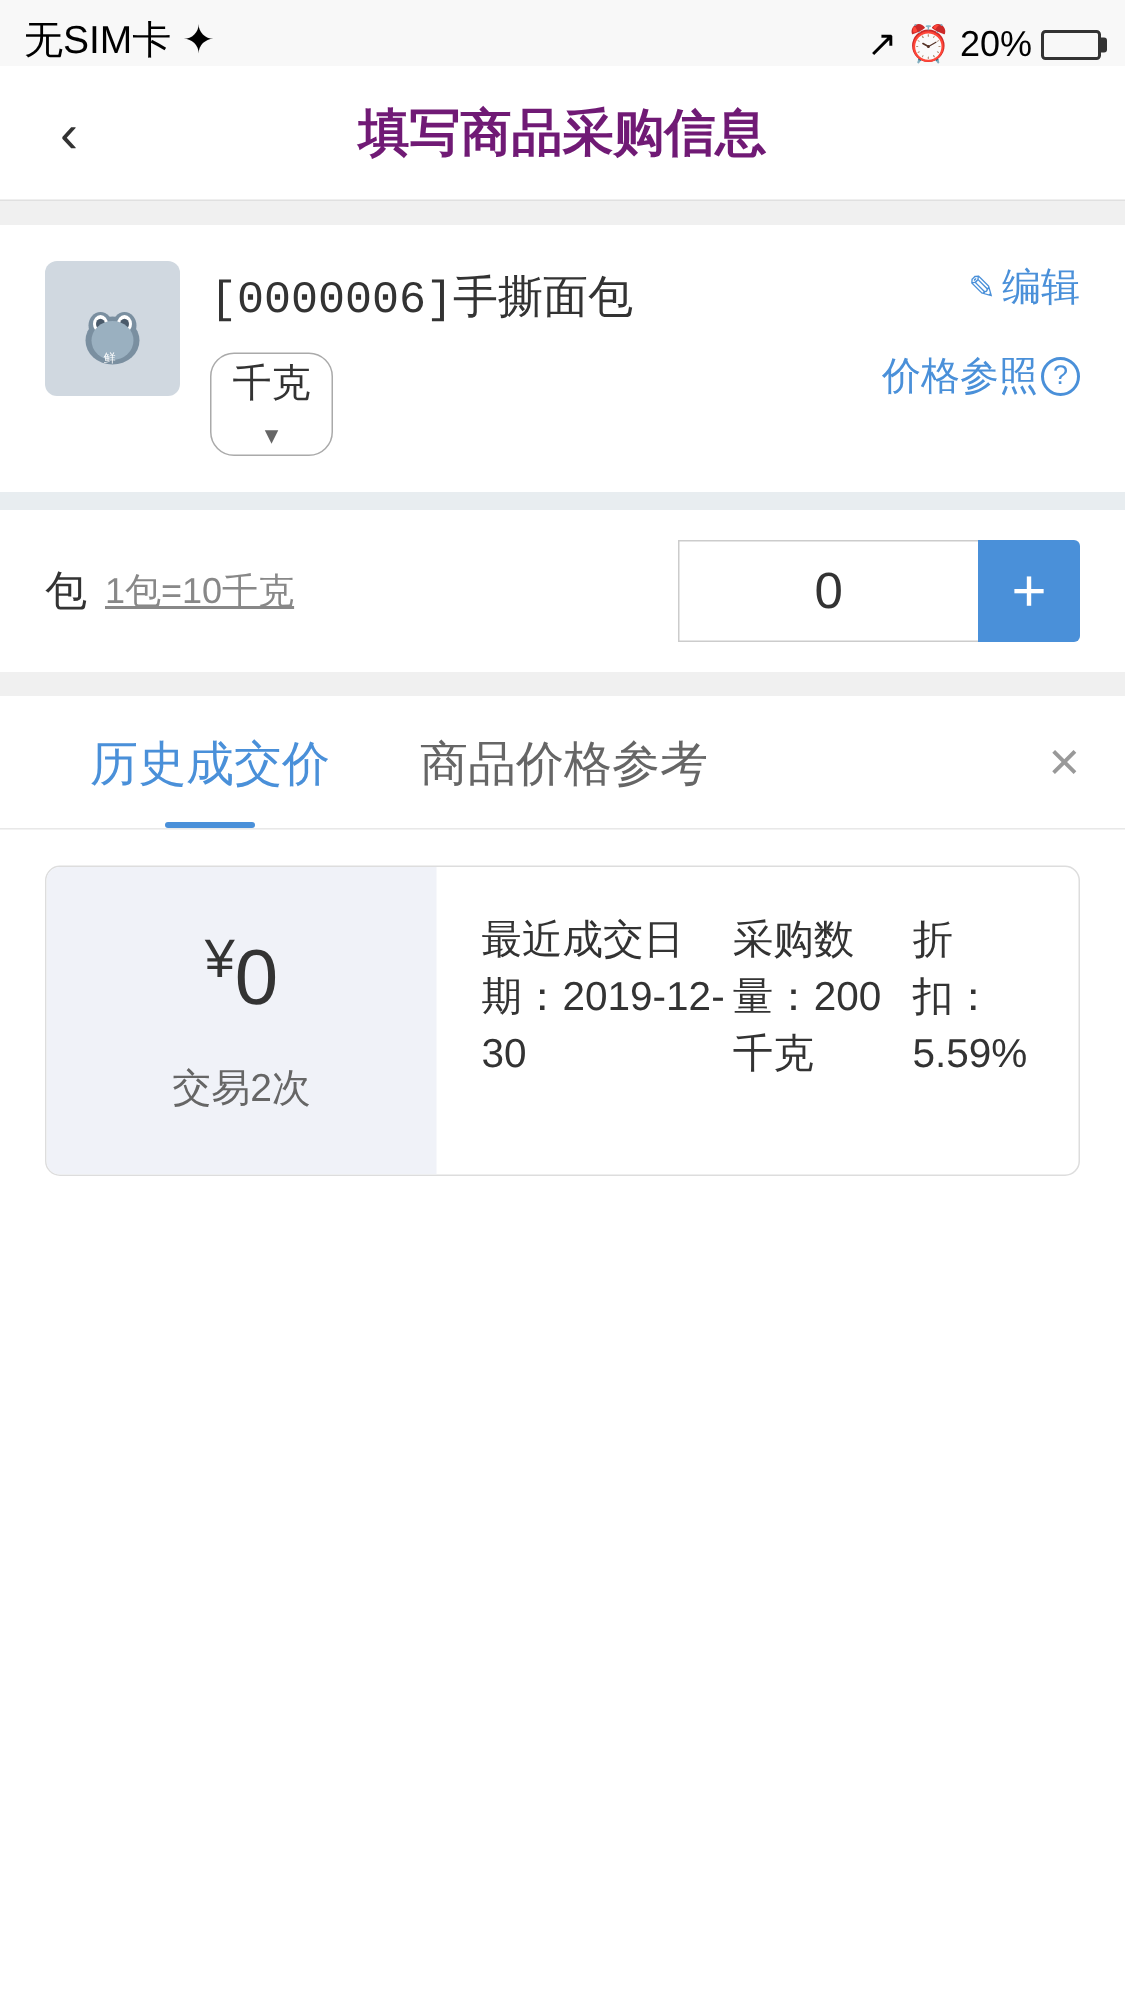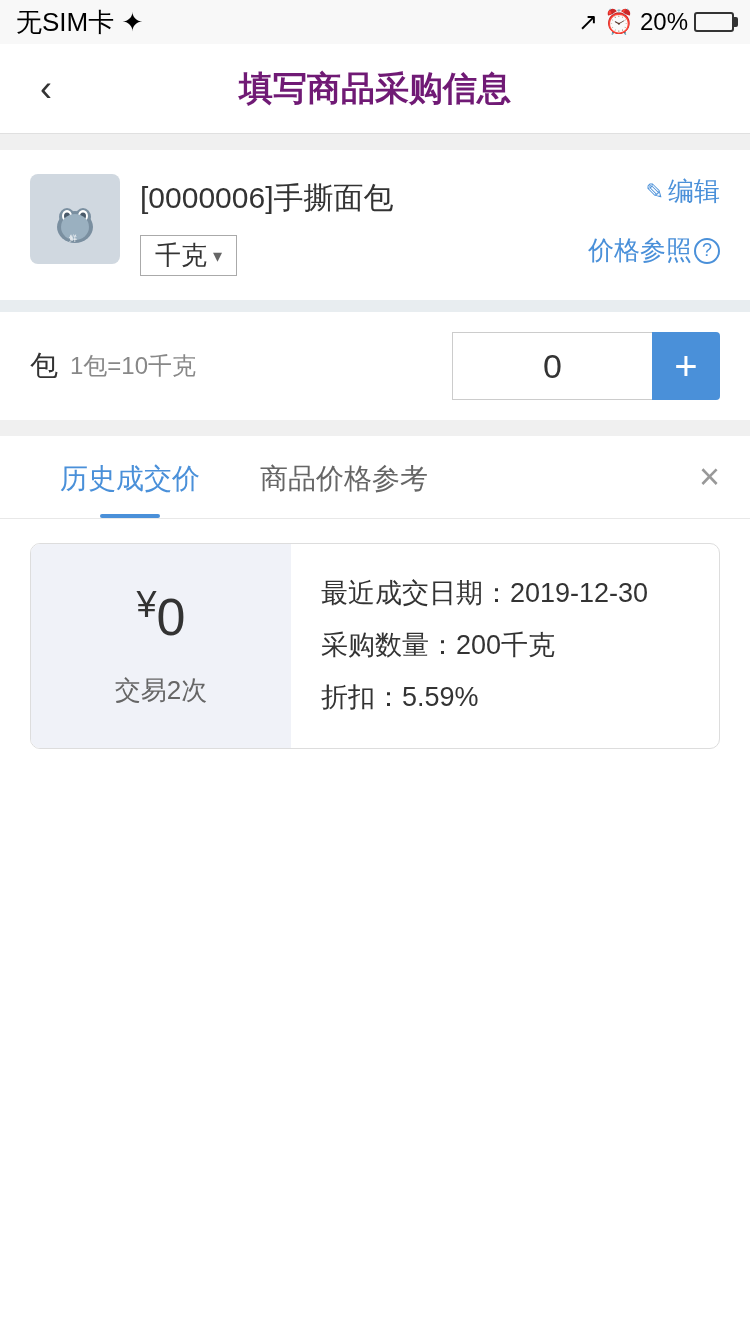--- a/index.html
+++ b/index.html
@@ -11,21 +11,21 @@
       background: #f0f0f0;
       overflow-x: hidden;
     }
 
     
     .status-bar {
       width: 750px;
       height: 44px;
       background: #f8f8f8;
       display: flex;
-      align-items: center;
+      align-items: flex-end;
       justify-content: space-between;
       padding: 0 16px;
       font-size: 26px;
       color: #000;
       gap: 41px;
     }
     .status-left {
       display: flex;
       align-items: center;
       gap: 6px;
@@ -123,40 +123,42 @@
       flex-shrink: 0;
       position: relative;
     }
     .product-info {
       padding-top: 4px;
     }
     .product-name {
       font-size: 30px;
       color: #333;
       font-weight: 500;
+      font-family: Liberation Mono, monospace;
     }
     .product-unit-row {
       display: flex;
       align-items: center;
       gap: 12px;
       margin-top: 16px;
     }
     .unit-label {
       font-size: 26px;
       color: #666;
     }
     .unit-badge {
       border: 1px solid #aaa;
-      border-radius: 0;
+      border-radius: 16px;
       padding: 2px 14px;
       font-size: 26px;
       color: #333;
       display: flex;
       align-items: center;
       gap: 6px;
+      flex-direction: column;
     }
     .unit-badge .dropdown-arrow {
       font-size: 18px;
       color: #666;
     }
     .edit-link {
       font-size: 26px;
       color: #4a90d9;
       display: flex;
       align-items: center;
@@ -212,20 +214,21 @@
       gap: 12px;
     }
     .qty-unit-text {
       font-size: 28px;
       color: #333;
       font-weight: 500;
     }
     .qty-conversion {
       font-size: 24px;
       color: #888;
+      text-decoration: underline;
     }
     .qty-input-area {
       display: flex;
       align-items: center;
       gap: 0;
     }
     .qty-input {
       width: 200px;
       height: 68px;
       border: 1px solid #ccc;
@@ -255,21 +258,21 @@
       background: #fff;
       margin-top: 16px;
       display: flex;
       align-items: center;
       border-bottom: 1px solid #e8e8e8;
       padding: 0 30px;
       position: relative;
     }
     .tab-item {
       padding: 24px 30px 20px 30px;
-      font-size: 28px;
+      font-size: 32px;
       color: #666;
       position: relative;
       cursor: pointer;
     }
     .tab-item.active {
       color: #4a90d9;
       font-weight: 500;
     }
     .tab-item.active::after {
       content: '';
@@ -324,22 +327,21 @@
     }
     .card-transactions {
       font-size: 26px;
       color: #666;
       margin-top: 26px;
     }
     .card-right {
       flex: 1;
       padding: 30px 30px;
       display: flex;
-      flex-direction: column;
-      gap: 14px;
+      flex-direction: row;
       justify-content: center;
     }
     .card-detail-row {
       font-size: 27px;
       color: #333;
       line-height: 1.4;
     }
 
     
     .white-space {

